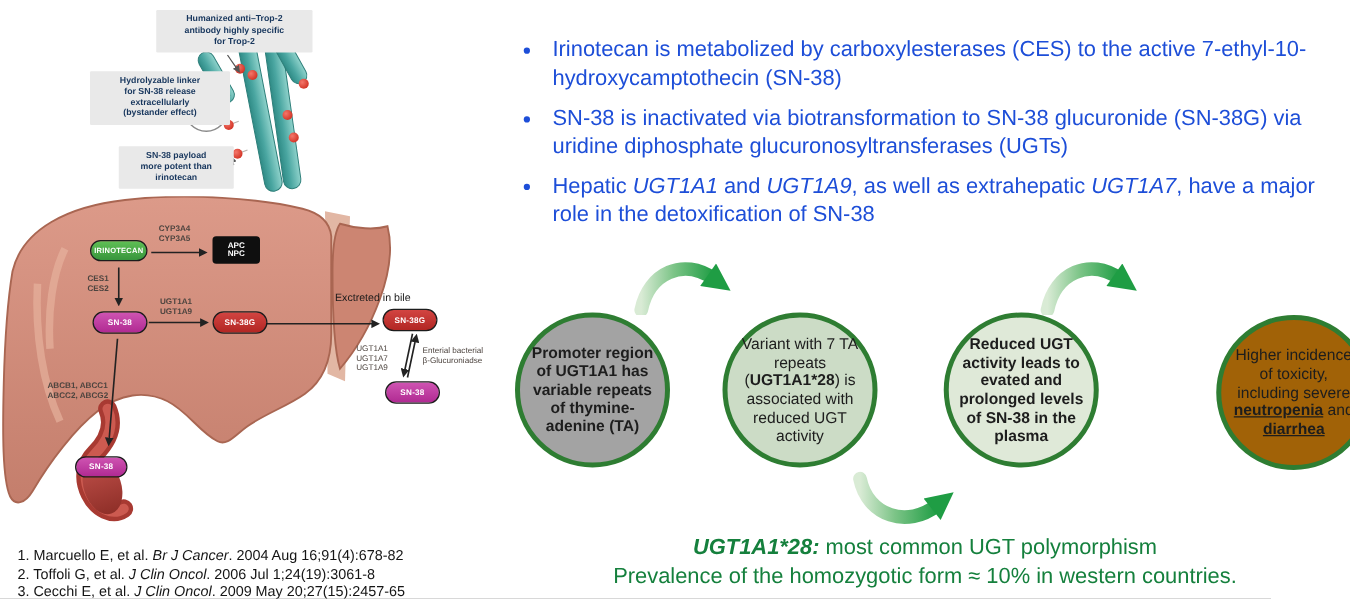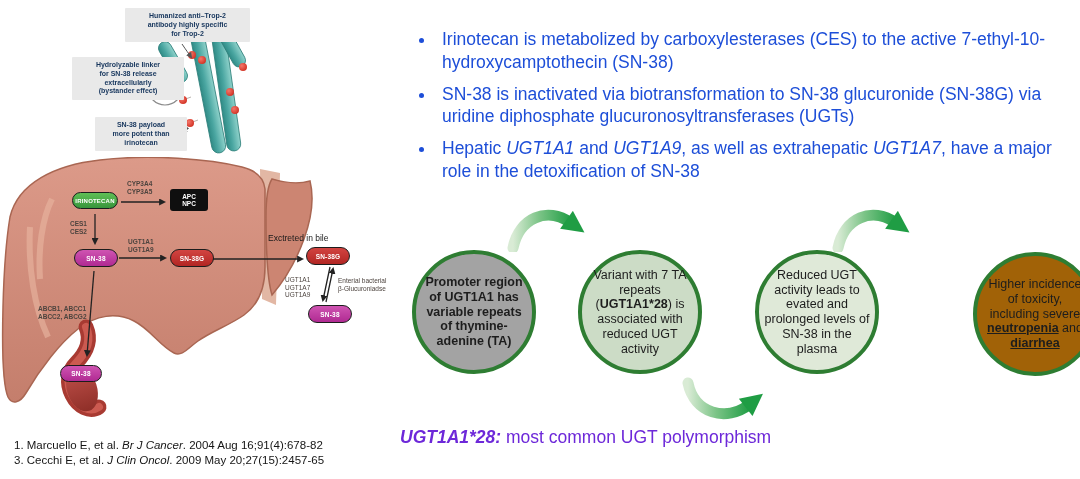--- a/index.html
+++ b/index.html
@@ -59,30 +59,30 @@
 
   
   .circle {
     position:absolute; width:124px; height:124px; border-radius:50%;
     border:4px solid #2e7d32; display:flex; align-items:center;
     justify-content:center; text-align:center; color:#1d1d1d;
     font-size:12.5px; line-height:1.18; padding:5px;
   }
   .c1 { left:412px; top:250px; background:#a3a3a3;font-weight:bold; }
   .c2 { left:578px; top:250px; background:#ccdcc6;justify-content:flex-end; }
-  .c3 { left:755px; top:250px; background:#dfe9d8; }
+  .c3 { left:755px; top:250px; background:#dfe9d8;font-weight:bold; }
   .c4 { left:973px; top:252px; background:#a16207; }
   .flow-arrow { position:absolute; }
   .fa1 { left:505px; top:202px; }
   .fa2 { left:830px; top:202px; }
   .fa3 { left:680px; top:377px; }
 
   
   .footer { position:absolute; left:400px; top:426px; width:680px;
-            color:#6d28d9; font-size:17.5px; line-height:1.33; }
+            text-align:center; color:#15803d; font-size:17.5px; line-height:1.33; }
   .footer .lead { font-weight:bold; font-style:italic; }
 </style>
 </head>
 <body>
 
 <div class="slide">
 
   <svg width="0" height="0" style="position:absolute">
     <defs>
       <linearGradient id="swoosh" x1="0%" y1="0%" x2="100%" y2="0%">
@@ -227,20 +227,21 @@
     <div class="excreted" style="left:232px; top:76px;padding-left:36px;">Exctreted in bile</div>
     <div class="enz-plain pre" style="left:285px; top:119px;">UGT1A1
 UGT1A7
 UGT1A9</div>
     <div class="enz-plain pre" style="left:338px; top:120px;">Enterial bacterial
 β-Glucuroniadse</div>
   </div>
 
   <div class="refs">
     <div>1. Marcuello E, et al. <i>Br J Cancer</i>. 2004 Aug 16;91(4):678-82</div>
+    <div>2. Toffoli G, et al. <i>J Clin Oncol</i>. 2006 Jul 1;24(19):3061-8</div>
     <div>3. Cecchi E, et al. <i>J Clin Oncol</i>. 2009 May 20;27(15):2457-65</div>
   </div>
 
   <ul class="bullets">
     <li>Irinotecan is metabolized by carboxylesterases (CES) to the active 7-ethyl-10-hydroxycamptothecin (SN-38)</li>
     <li>SN-38 is inactivated via biotransformation to SN-38 glucuronide (SN-38G) via uridine diphosphate glucuronosyltransferases (UGTs)</li>
     <li>Hepatic <i>UGT1A1</i> and <i>UGT1A9</i>, as well as extrahepatic <i>UGT1A7</i>, have a major role in the detoxification of SN-38</li>
   </ul>
 
   <div class="circle c1">
@@ -261,15 +262,16 @@
   </svg>
   <svg class="flow-arrow fa2" width="92" height="50" viewBox="0 0 92 50">
     <path d="M8,46 C14,16 42,4 66,21" fill="none" stroke="url(#swoosh)" stroke-width="11" stroke-linecap="round" marker-end="url(#greenhead)"></path>
   </svg>
   <svg class="flow-arrow fa3" width="100" height="46" viewBox="0 0 100 46">
     <path d="M8,6 C14,36 46,46 70,27" fill="none" stroke="url(#swoosh)" stroke-width="11" stroke-linecap="round" marker-end="url(#greenhead)"></path>
   </svg>
 
   <div class="footer">
     <div><span class="lead">UGT1A1*28:</span><span> most common UGT polymorphism</span></div>
+    <div>Prevalence of the homozygotic form ≈ 10% in western countries.</div>
   </div>
 
 </div>
 
 </body></html>

